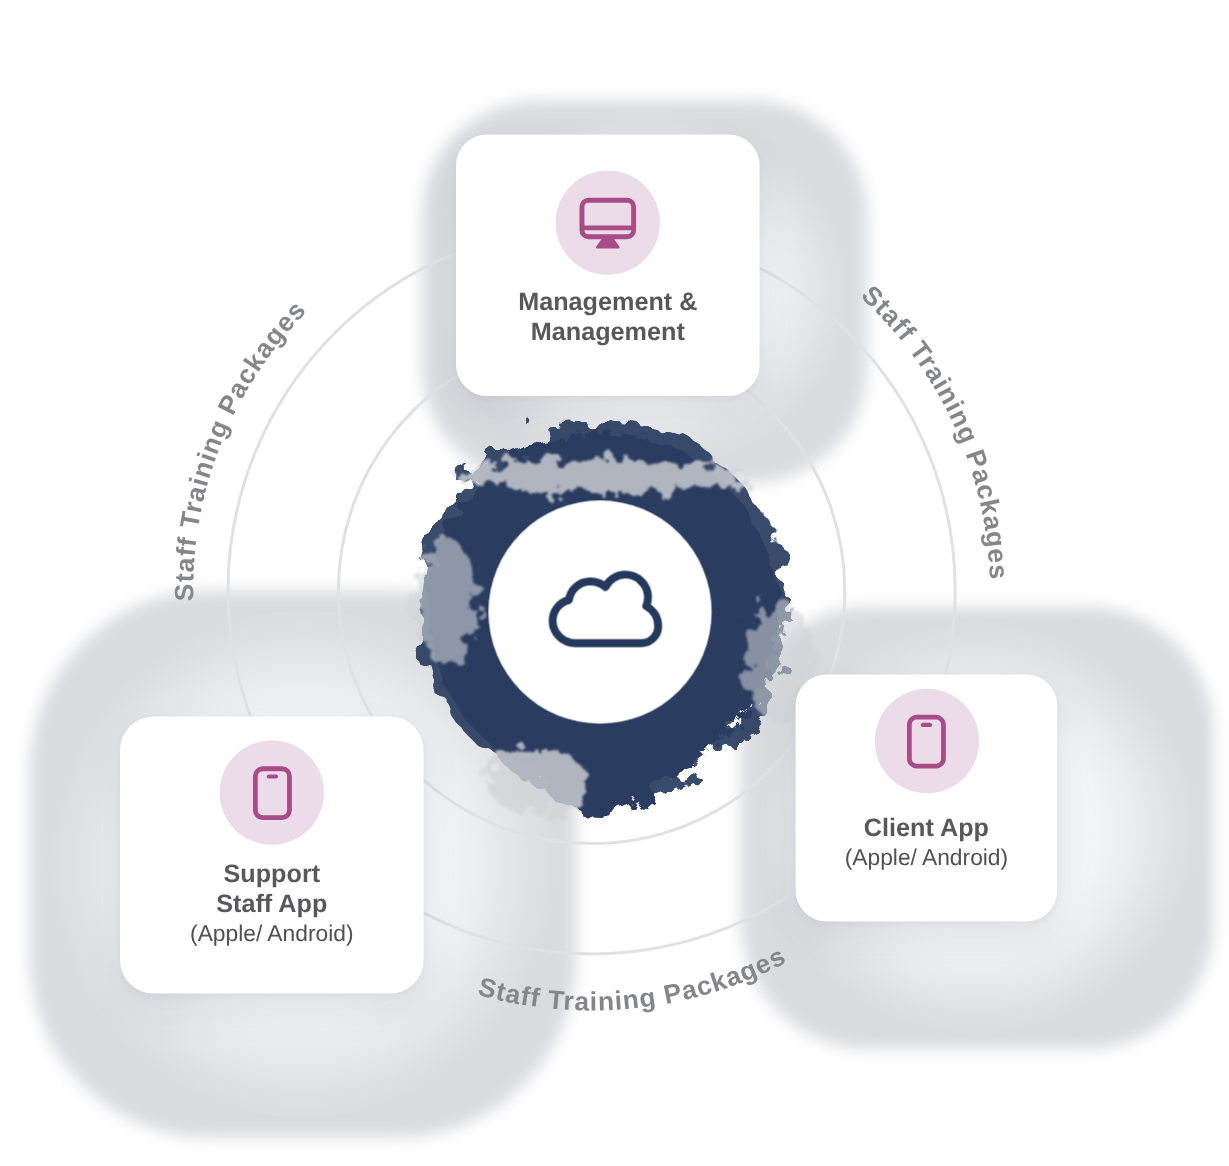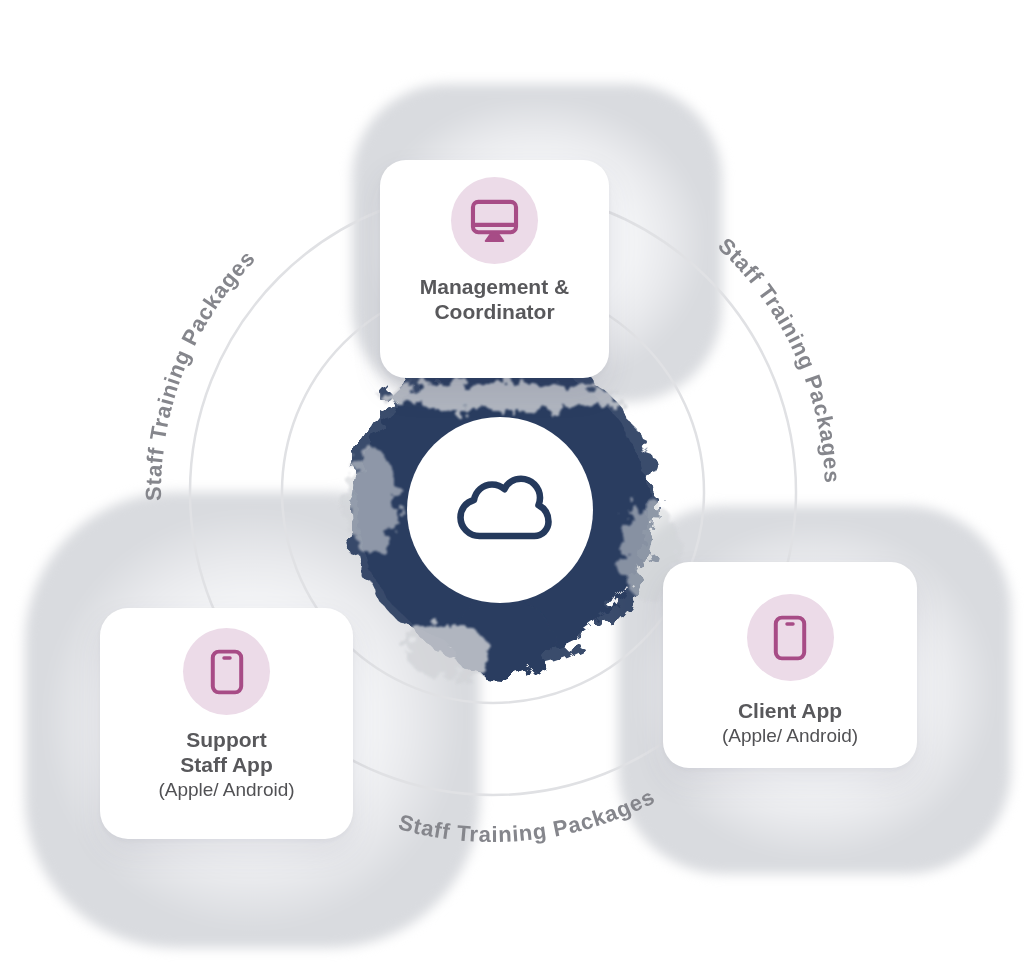--- a/index.html
+++ b/index.html
@@ -24,23 +24,23 @@
     fill:var(--arc-text);
     letter-spacing:0.8px;
   }
   
   .card{
     position:absolute;background:var(--card-bg);border-radius:26px;
     box-shadow:0 14px 30px rgba(70,70,95,0.10), 0 2px 6px rgba(70,70,95,0.05);
     display:flex;flex-direction:column;align-items:center;text-align:center;
     box-sizing:border-box;
   }
-  .card-management{left:380px;top:112px;width:229px;height:218px;padding-top:17px;margin-top:48px;}
-  .card-support{left:100px;top:597px;width:253px;height:231px;padding-top:20px;border-radius:28px;margin-top:11px;}
-  .card-client{left:663px;top:562px;width:254px;height:206px;padding-top:32px;}
+  .card-management{left:380px;top:112px;width:253px;height:218px;padding-top:30px;}
+  .card-support{left:100px;top:597px;width:253px;height:231px;padding-top:20px;border-radius:28px;}
+  .card-client{left:663px;top:562px;width:218px;height:206px;padding-top:12px;}
   .icon-circle{
     width:87px;height:87px;border-radius:50%;background:var(--pink-bg);
     display:flex;align-items:center;justify-content:center;flex:0 0 auto;
   }
   .card-title{font-size:21px;line-height:25px;font-weight:bold;color:var(--title-text);}
   .card-management .card-title{margin-top:10px;}
   .card-support .card-title{margin-top:12px;}
   .card-client .card-title{margin-top:17px;}
   .card-subtitle{font-size:19px;line-height:26px;font-weight:400;color:var(--subtitle-text);}
   .icon-stroke{stroke:var(--accent);fill:none;stroke-linecap:round;stroke-linejoin:round;}
@@ -101,21 +101,21 @@
   <div class="card card-management">
     <div class="icon-circle">
       <svg width="49" height="45" viewBox="0 0 50 46">
         <rect class="icon-stroke" x="3" y="4" width="44" height="31" rx="5.5" stroke-width="4.2"></rect>
         <line class="icon-stroke" x1="3.5" y1="27.5" x2="46.5" y2="27.5" stroke-width="4.2"></line>
         <path class="icon-fill" d="M20.5 37.5 h9 l4.5 6.5 h-18 z" stroke-width="2"></path>
       </svg>
     </div>
     <div class="card-title">
       <div>Management &amp;</div>
-      <div>Coordinator</div>
+      <div>Management</div>
     </div>
   </div>
 
   <div class="card card-support">
     <div class="icon-circle">
       <svg width="36" height="48" viewBox="0 0 38 50">
         <rect class="icon-stroke" x="4" y="3.5" width="30" height="43" rx="6.5" stroke-width="4.2"></rect>
         <rect class="icon-fill" x="14" y="8.5" width="10" height="3.6" rx="1.8" stroke-width="0"></rect>
       </svg>
     </div>

